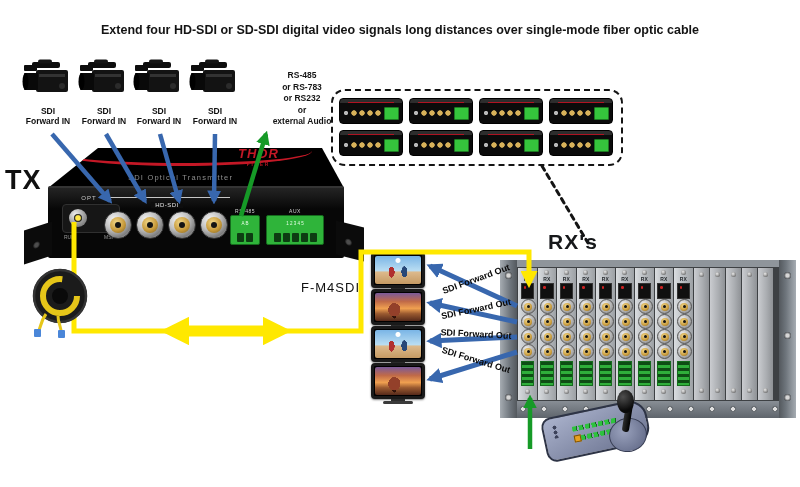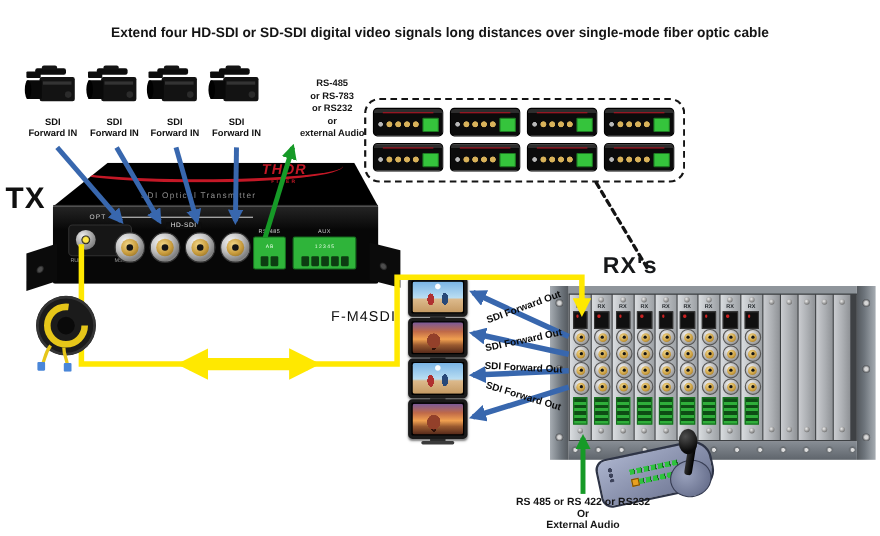--- a/index.html
+++ b/index.html
@@ -464,25 +464,20 @@
     <div class="joy-body">
       <div class="joy-grays"></div>
       <div class="joy-row" style="left:28px;top:12px;width:46px"></div>
       <div class="joy-row" style="left:28px;top:22px;width:46px"></div>
       <div class="joy-orange" style="left:28px;top:21px"></div>
     </div>
     <div class="joy-base"></div>
     <div class="joy-stick"></div>
     <div class="joy-knob"></div>
   </div>
-  <div class="ctrl-note">
-    <div>RS 485 or RS 422 or RS232</div>
-    <div>Or</div>
-    <div>External Audio</div>
-  </div>
 
   <svg id="wires" width="800" height="487" viewBox="0 0 800 487">
     <defs>
       <marker id="mBlue" viewBox="0 0 10 10" refX="7.5" refY="5" markerWidth="3.1" markerHeight="3.1" orient="auto-start-reverse">
           <path d="M0,0L10,5L0,10z" fill="#3867ae"></path>
         </marker>
       <marker id="mGreen" viewBox="0 0 10 10" refX="7.5" refY="5" markerWidth="3.1" markerHeight="3.1" orient="auto-start-reverse">
           <path d="M0,0L10,5L0,10z" fill="#169a27"></path>
         </marker>
       <marker id="mYel" viewBox="0 0 10 10" refX="7" refY="5" markerWidth="3.4" markerHeight="3.4" orient="auto-start-reverse">

